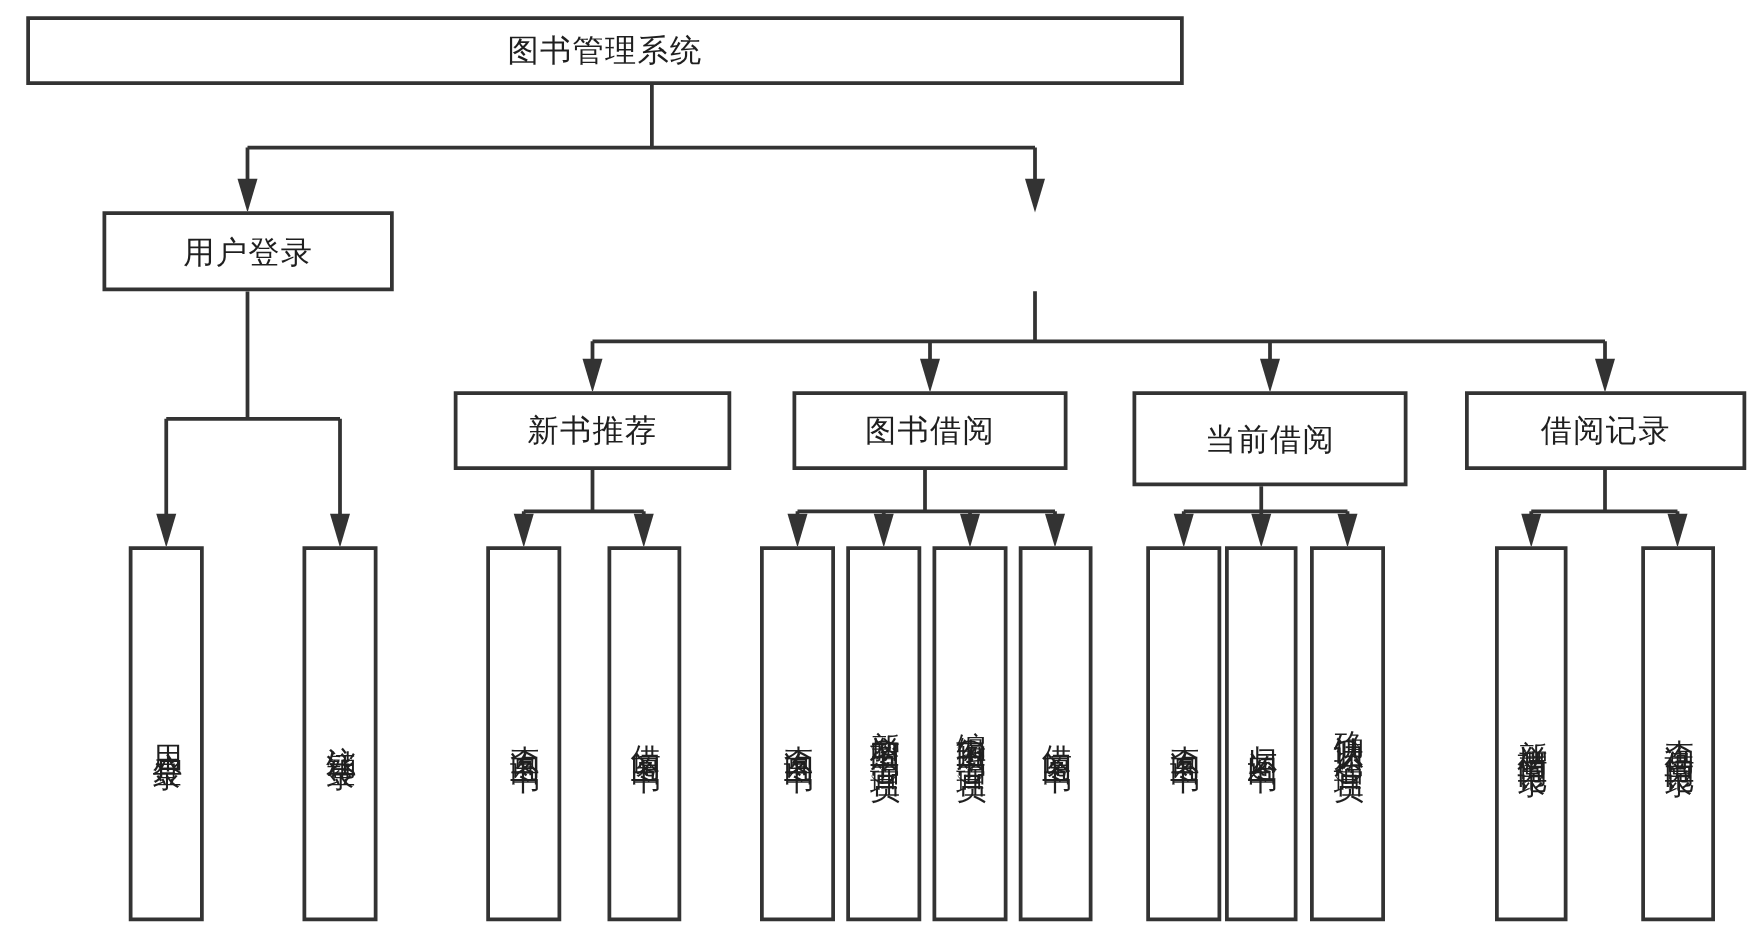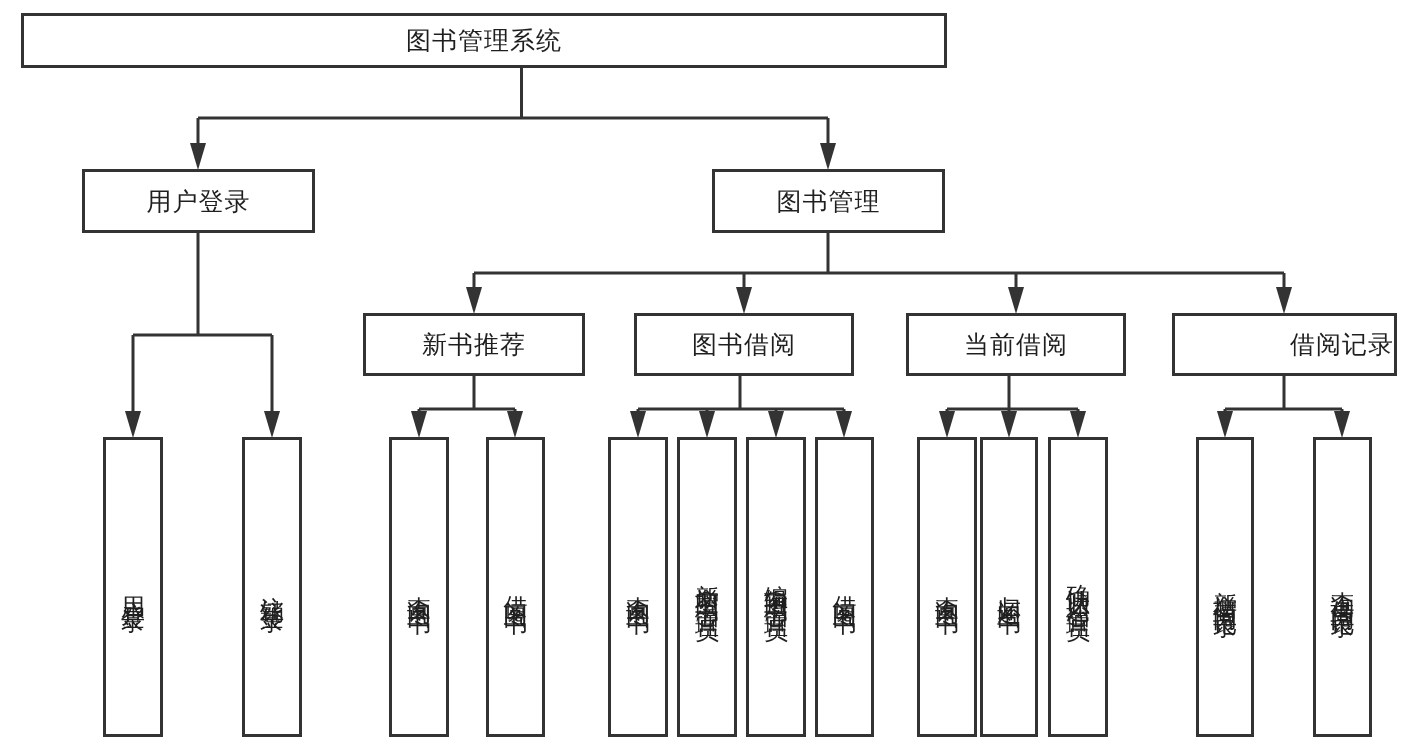--- a/index.html
+++ b/index.html
@@ -122,34 +122,31 @@
     </g>
   </svg>
 
   <div class="node h" style="left:21px; top:13px; width:926px; height:55px;">
     <span class="lbl">图书管理系统</span>
   </div>
 
   <div class="node h" style="left:82px; top:169px; width:233px; height:64px;">
     <span class="lbl">用户登录</span>
   </div>
-  <div class="node h" style="left:712px; top:169px; width:233px; height:64px;">
-    <span class="lbl">图书管理</span>
-  </div>
 
   <div class="node h" style="left:634px; top:313px; width:220px; height:63px;">
     <span class="lbl">图书借阅</span>
   </div>
   <div class="node h" style="left:363px; top:313px; width:222px; height:63px;">
     <span class="lbl">新书推荐</span>
   </div>
-  <div class="node h" style="left:906px; top:313px; width:220px; height:63px;">
+  <div class="node h" style="left:906px; top:313px; width:220px; height:76px;">
     <span class="lbl">当前借阅</span>
   </div>
-  <div class="node h" style="left:1172px; top:313px; width:225px; height:63px;justify-content:flex-end;">
+  <div class="node h" style="left:1172px; top:313px; width:225px; height:63px;">
     <span class="lbl">借阅记录</span>
   </div>
 
   <div class="node v" style="left:103px; top:437px; width:60px; height:300px;">
     <span class="lbl">用户登录</span>
   </div>
   <div class="node v" style="left:242px; top:437px; width:60px; height:300px;">
     <span class="lbl">注销登录</span>
   </div>
 

